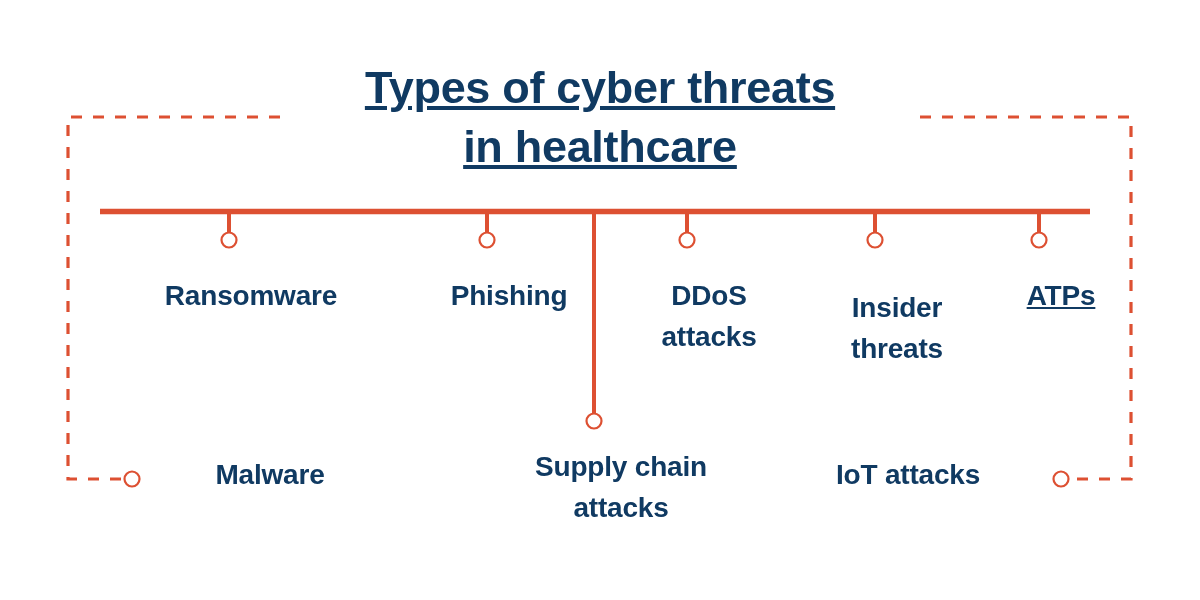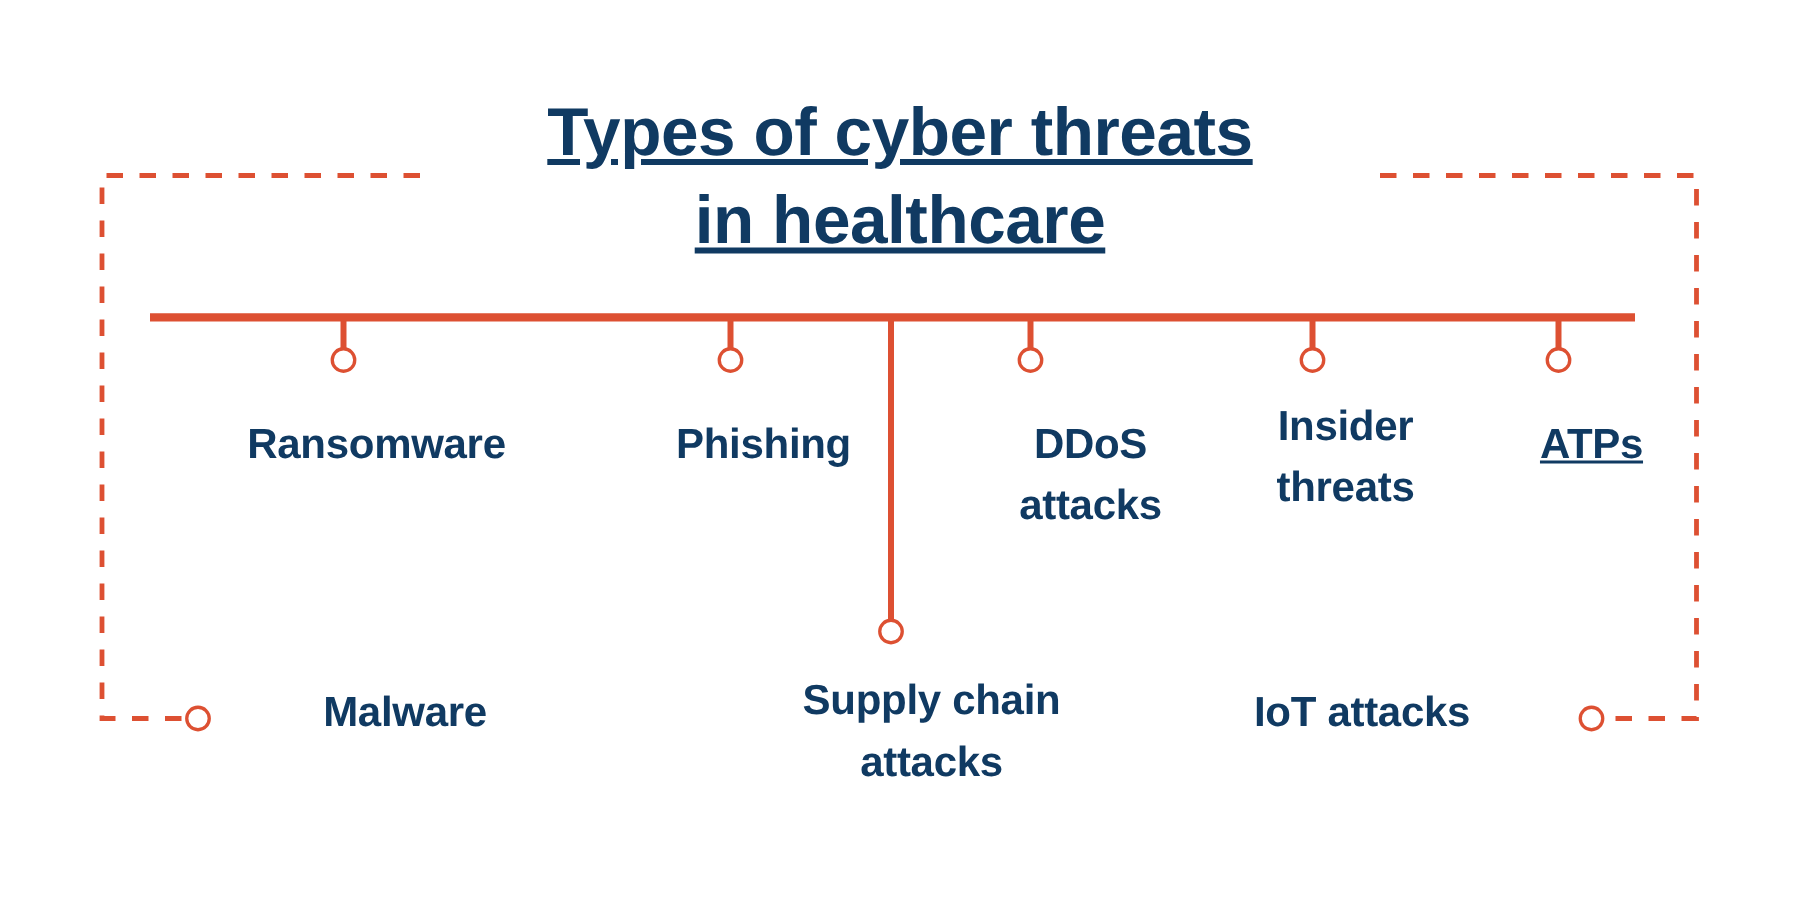--- a/index.html
+++ b/index.html
@@ -85,24 +85,24 @@
     <circle cx="1061" cy="479" r="7.5" fill="#ffffff" stroke="#DD5032" stroke-width="2.2"></circle>
   </svg>
 
   <div class="title">Types of cyber threats
 in healthcare</div>
 
   <div class="node-label" style="left:229px; top:276px;">Ransomware</div>
 
   <div class="node-label" style="left:487px; top:276px;">Phishing</div>
 
-  <div class="node-label" style="left:705px; top:276px;text-align:center;">DDoS
+  <div class="node-label" style="left:687px; top:276px;text-align:center;">DDoS
 attacks</div>
 
-  <div class="node-label" style="left:875px; top:264px;">Insider
+  <div class="node-label" style="left:875px; top:288px;">Insider
 threats</div>
 
   <div class="node-label" style="left:1039px; top:276px;text-decoration:underline;">ATPs</div>
 
   <div class="node-label" style="left:599px; top:447px;">Supply chain
 attacks</div>
 
   <div class="node-label" style="left:248px; top:455px;">Malware</div>
 
   <div class="node-label" style="left:886px; top:455px;">IoT attacks</div>

